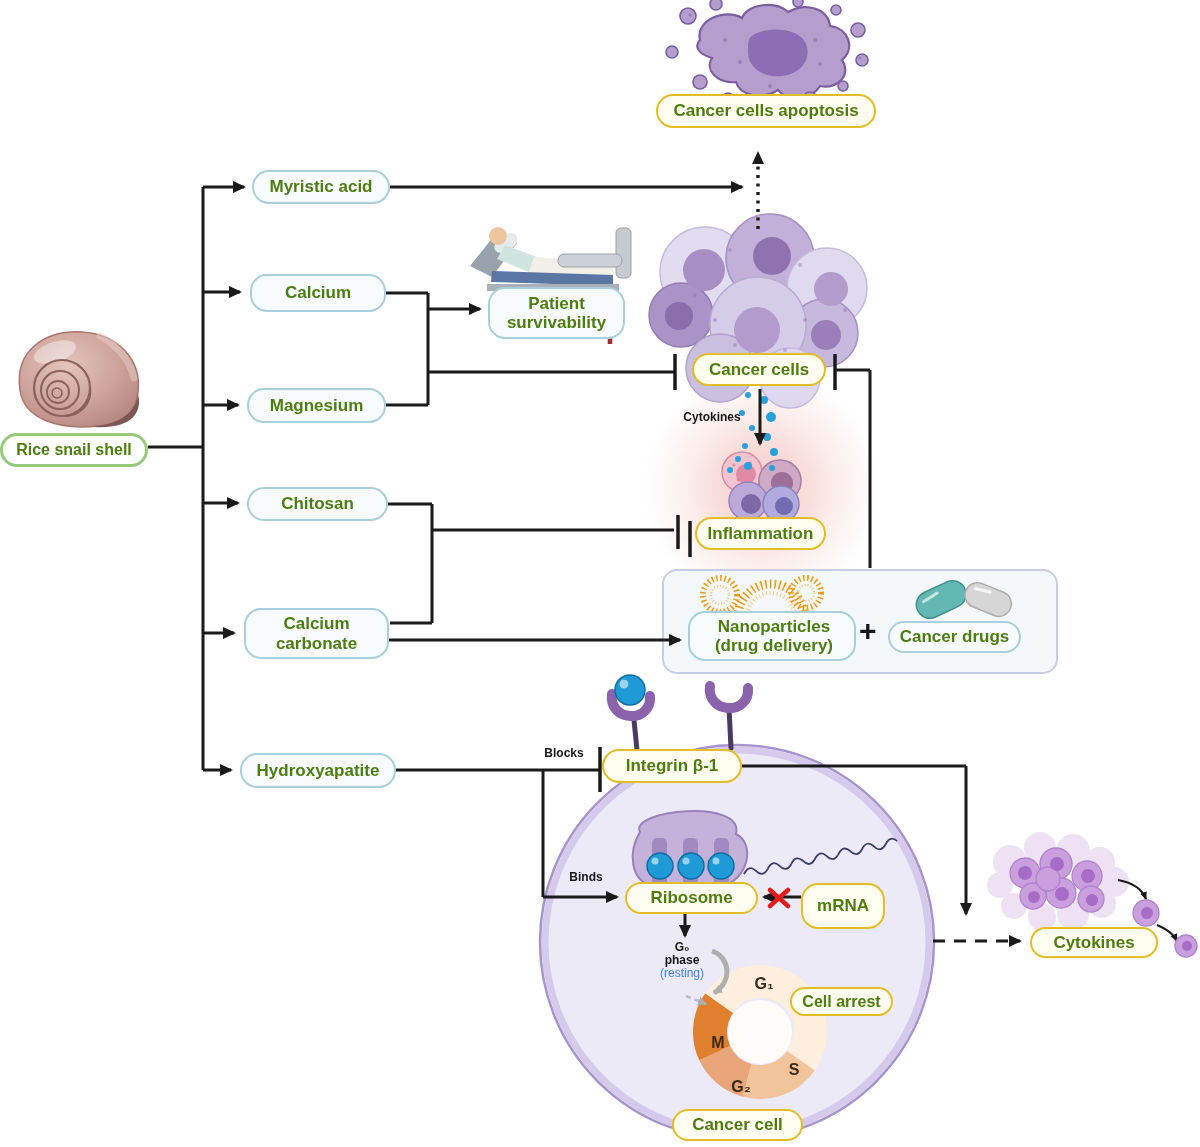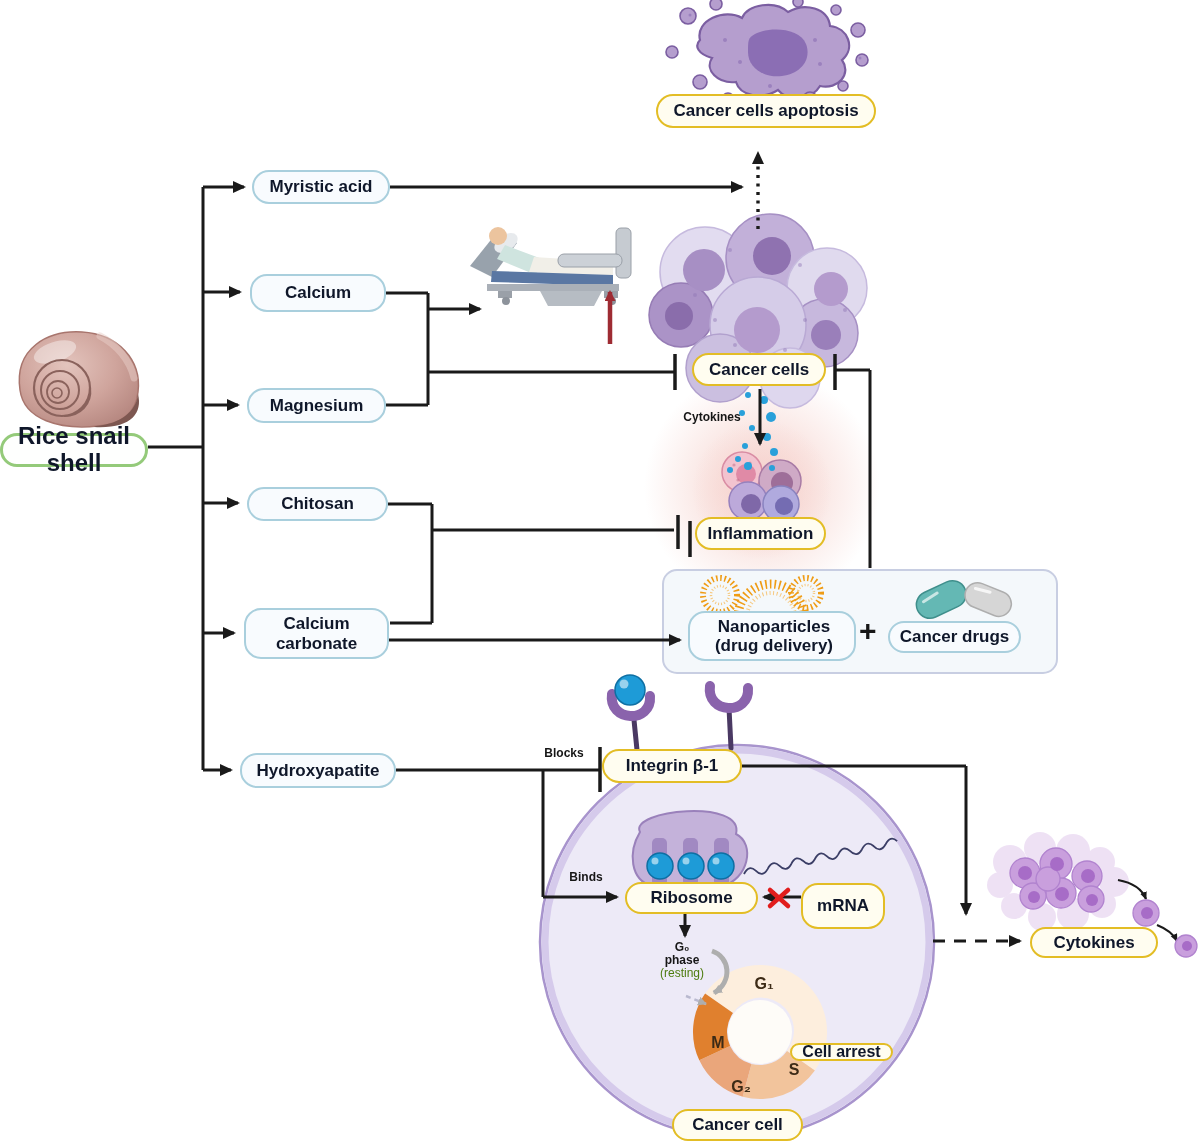--- a/index.html
+++ b/index.html
@@ -1,26 +1,26 @@
 <!DOCTYPE html>
 <html><head>
 <meta charset="utf-8">
 <style>
   html,body{margin:0;padding:0;background:#ffffff;}
   .stage{position:relative;width:1200px;height:1147px;background:#ffffff;overflow:hidden;
          font-family:"Liberation Sans","DejaVu Sans",sans-serif;color:#161616;}
   .stage > svg{position:absolute;left:0;top:0;}
   .box{position:absolute;display:flex;align-items:center;justify-content:center;text-align:center;
-       font-weight:700;font-size:17px;line-height:1.12;color:#0f172a;
+       font-weight:700;font-size:17px;line-height:1.12;color:#4d7c0f;
        background:#f8fbfe;border:2.5px solid #a9cfdd;border-radius:17px;
        padding:2px 8px;box-sizing:border-box;}
   .yellow{background:#fffdf0;border-color:#e3bd25;}
   .green{background:#fefffe;border:3px solid #94ca7a;}
   .lbl{position:absolute;font-weight:700;font-size:12px;line-height:1.1;color:#161616;text-align:center;}
-  .plain{font-weight:400;color:#4d7c0f;}
+  .plain{font-weight:400;color:#3b82f6;}
   .plus{position:absolute;font-weight:700;font-size:30px;color:#161616;}
   .phase-lbl{position:absolute;font-weight:700;font-size:16px;color:#3c2a16;text-align:center;}
 </style>
 </head>
 <body>
 
 <div class="stage">
 
   <svg width="1200" height="1147" viewBox="0 0 1200 1147">
     <defs>
@@ -300,44 +300,45 @@
       <path d="M801 897 H764" marker-end="url(#ah)"></path>
       <path d="M685 914 V936" marker-end="url(#ah)"></path>
     </g>
     <path d="M610 344 V292" stroke="#9e2b33" stroke-width="4.5" fill="none" marker-end="url(#ahRed)"></path>
     <g stroke="#e11d1d" stroke-width="4.5" stroke-linecap="round">
       <line x1="770" y1="890" x2="788" y2="906"></line>
       <line x1="788" y1="890" x2="770" y2="906"></line>
     </g>
   </svg>
 
-  <div class="box green" style="left:0px;top:433px;width:148px;height:34px;font-size:24px;">Rice snail shell</div>
+  <div class="box green" style="left:0px;top:433px;width:148px;height:34px;font-size:16px;">Rice snail shell</div>
 
   <div class="box" style="left:252px;top:170px;width:138px;height:34px;">Myristic acid</div>
   <div class="box" style="left:250px;top:274px;width:136px;height:38px;">Calcium</div>
   <div class="box" style="left:247px;top:388px;width:139px;height:35px;">Magnesium</div>
   <div class="box" style="left:247px;top:487px;width:141px;height:34px;">Chitosan</div>
   <div class="box" style="left:244px;top:608px;width:145px;height:51px;">Calcium carbonate</div>
   <div class="box" style="left:240px;top:753px;width:156px;height:35px;">Hydroxyapatite</div>
 
   <div class="box yellow" style="left:656px;top:94px;width:220px;height:34px;">Cancer cells apoptosis</div>
+  <div class="box" style="left:488px;top:287px;width:137px;height:52px;">Patient survivability</div>
   <div class="box yellow" style="left:692px;top:353px;width:134px;height:33px;">Cancer cells</div>
   <div class="box yellow" style="left:695px;top:517px;width:131px;height:33px;">Inflammation</div>
 
   <div class="box" style="left:688px;top:611px;width:168px;height:50px;flex-direction:column;padding-left:12px;">
     <span>Nanoparticles</span>
     <span>(drug delivery)</span>
   </div>
   <div class="plus" style="left:859px;top:614px;">+</div>
   <div class="box" style="left:888px;top:621px;width:133px;height:32px;">Cancer drugs</div>
 
   <div class="box yellow" style="left:602px;top:749px;width:140px;height:34px;">Integrin β-1</div>
   <div class="box yellow" style="left:625px;top:882px;width:133px;height:32px;">Ribosome</div>
   <div class="box yellow" style="left:801px;top:883px;width:84px;height:46px;">mRNA</div>
-  <div class="box yellow" style="left:790px;top:1043px;width:103px;height:18px;font-size:16px;">Cell arrest</div>
+  <div class="box yellow" style="left:790px;top:987px;width:103px;height:29px;font-size:16px;">Cell arrest</div>
   <div class="box yellow" style="left:672px;top:1109px;width:131px;height:32px;">Cancer cell</div>
   <div class="box yellow" style="left:1030px;top:927px;width:128px;height:31px;">Cytokines</div>
 
   <div class="lbl" style="left:676px;top:411px;width:72px;">Cytokines</div>
   <div class="lbl" style="left:537px;top:747px;width:54px;">Blocks</div>
   <div class="lbl" style="left:562px;top:871px;width:48px;">Binds</div>
 
   <div class="lbl" style="left:642px;top:941px;width:80px;">
     <span style="display:block;">G₀</span>
     <span style="display:block;">phase</span>

